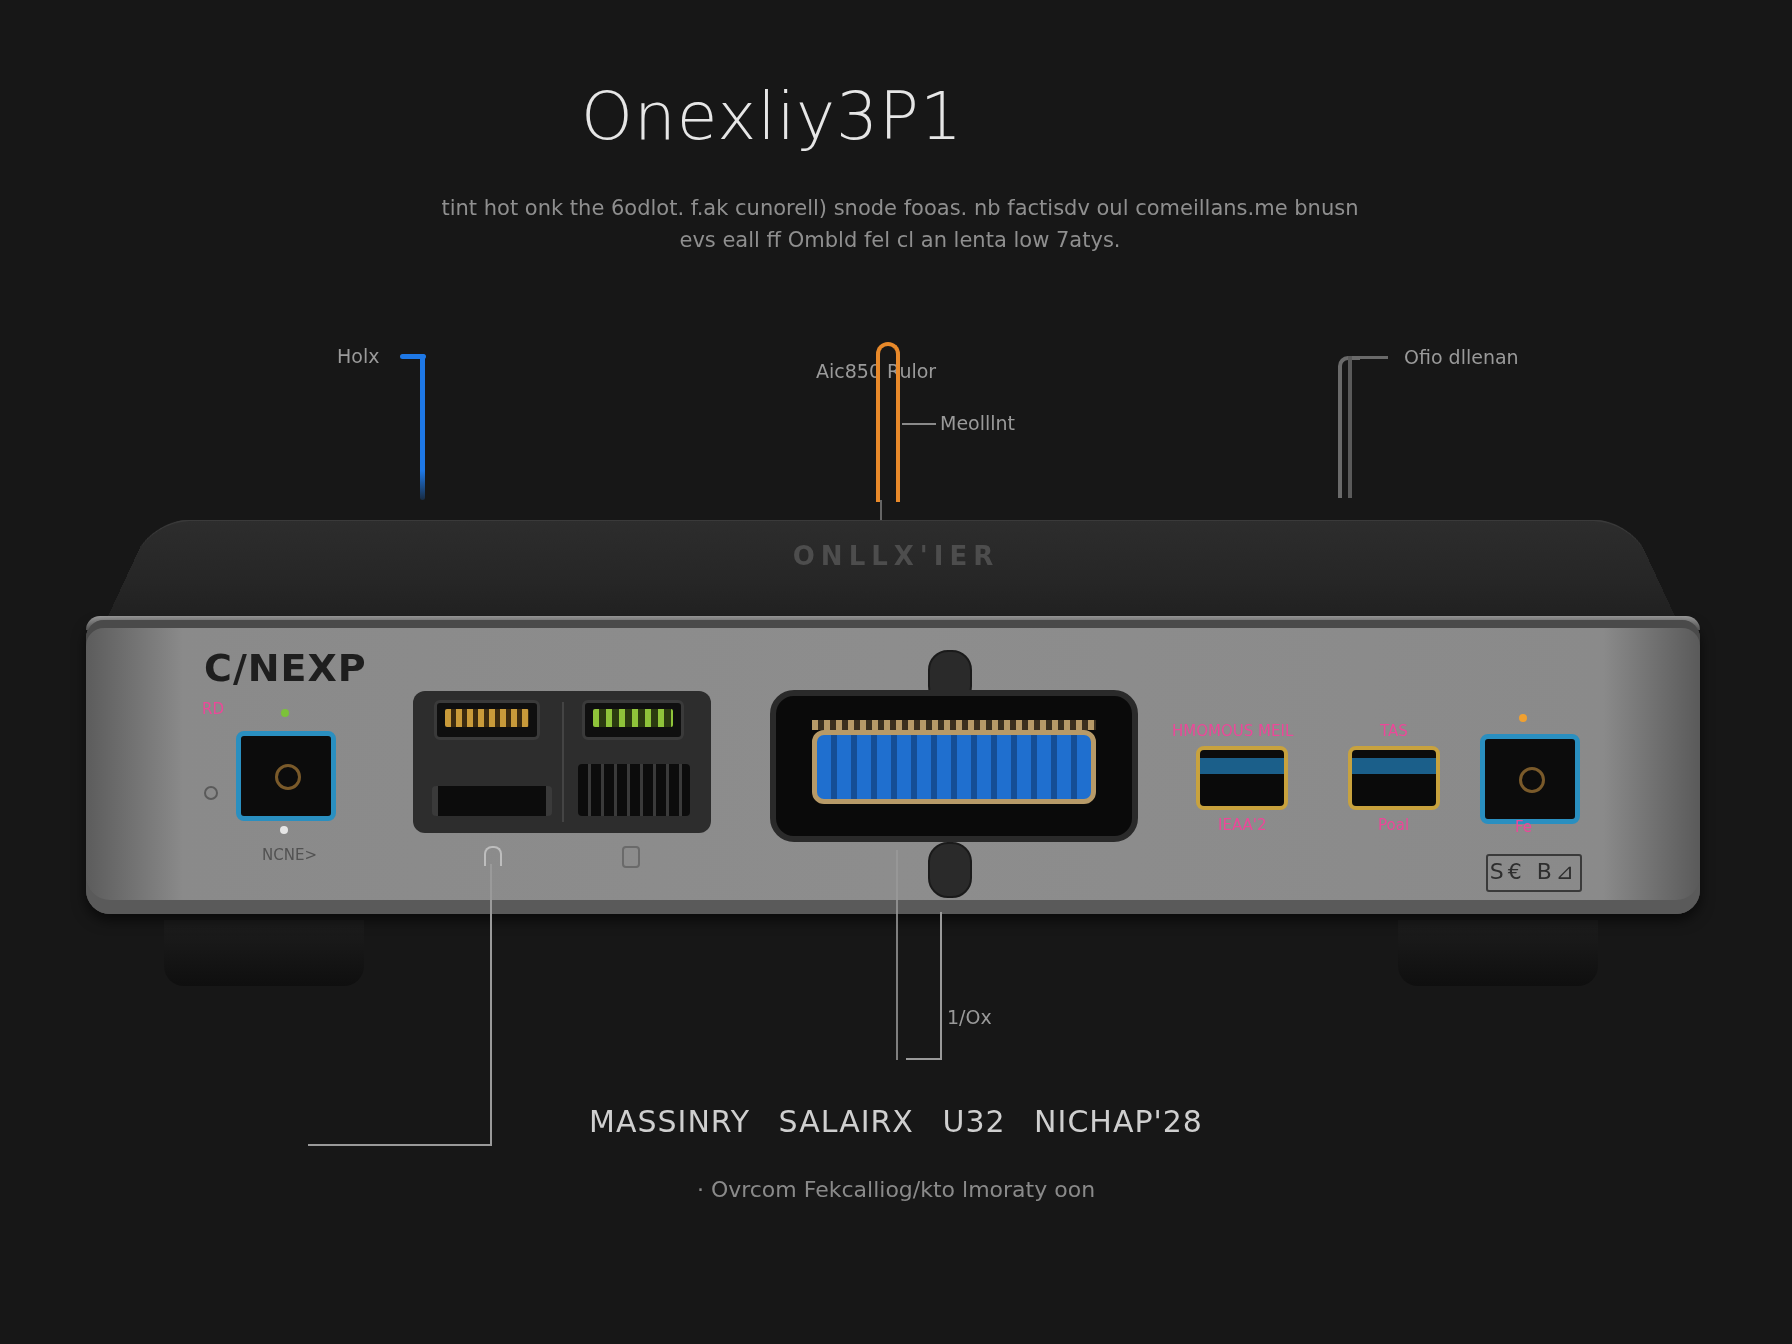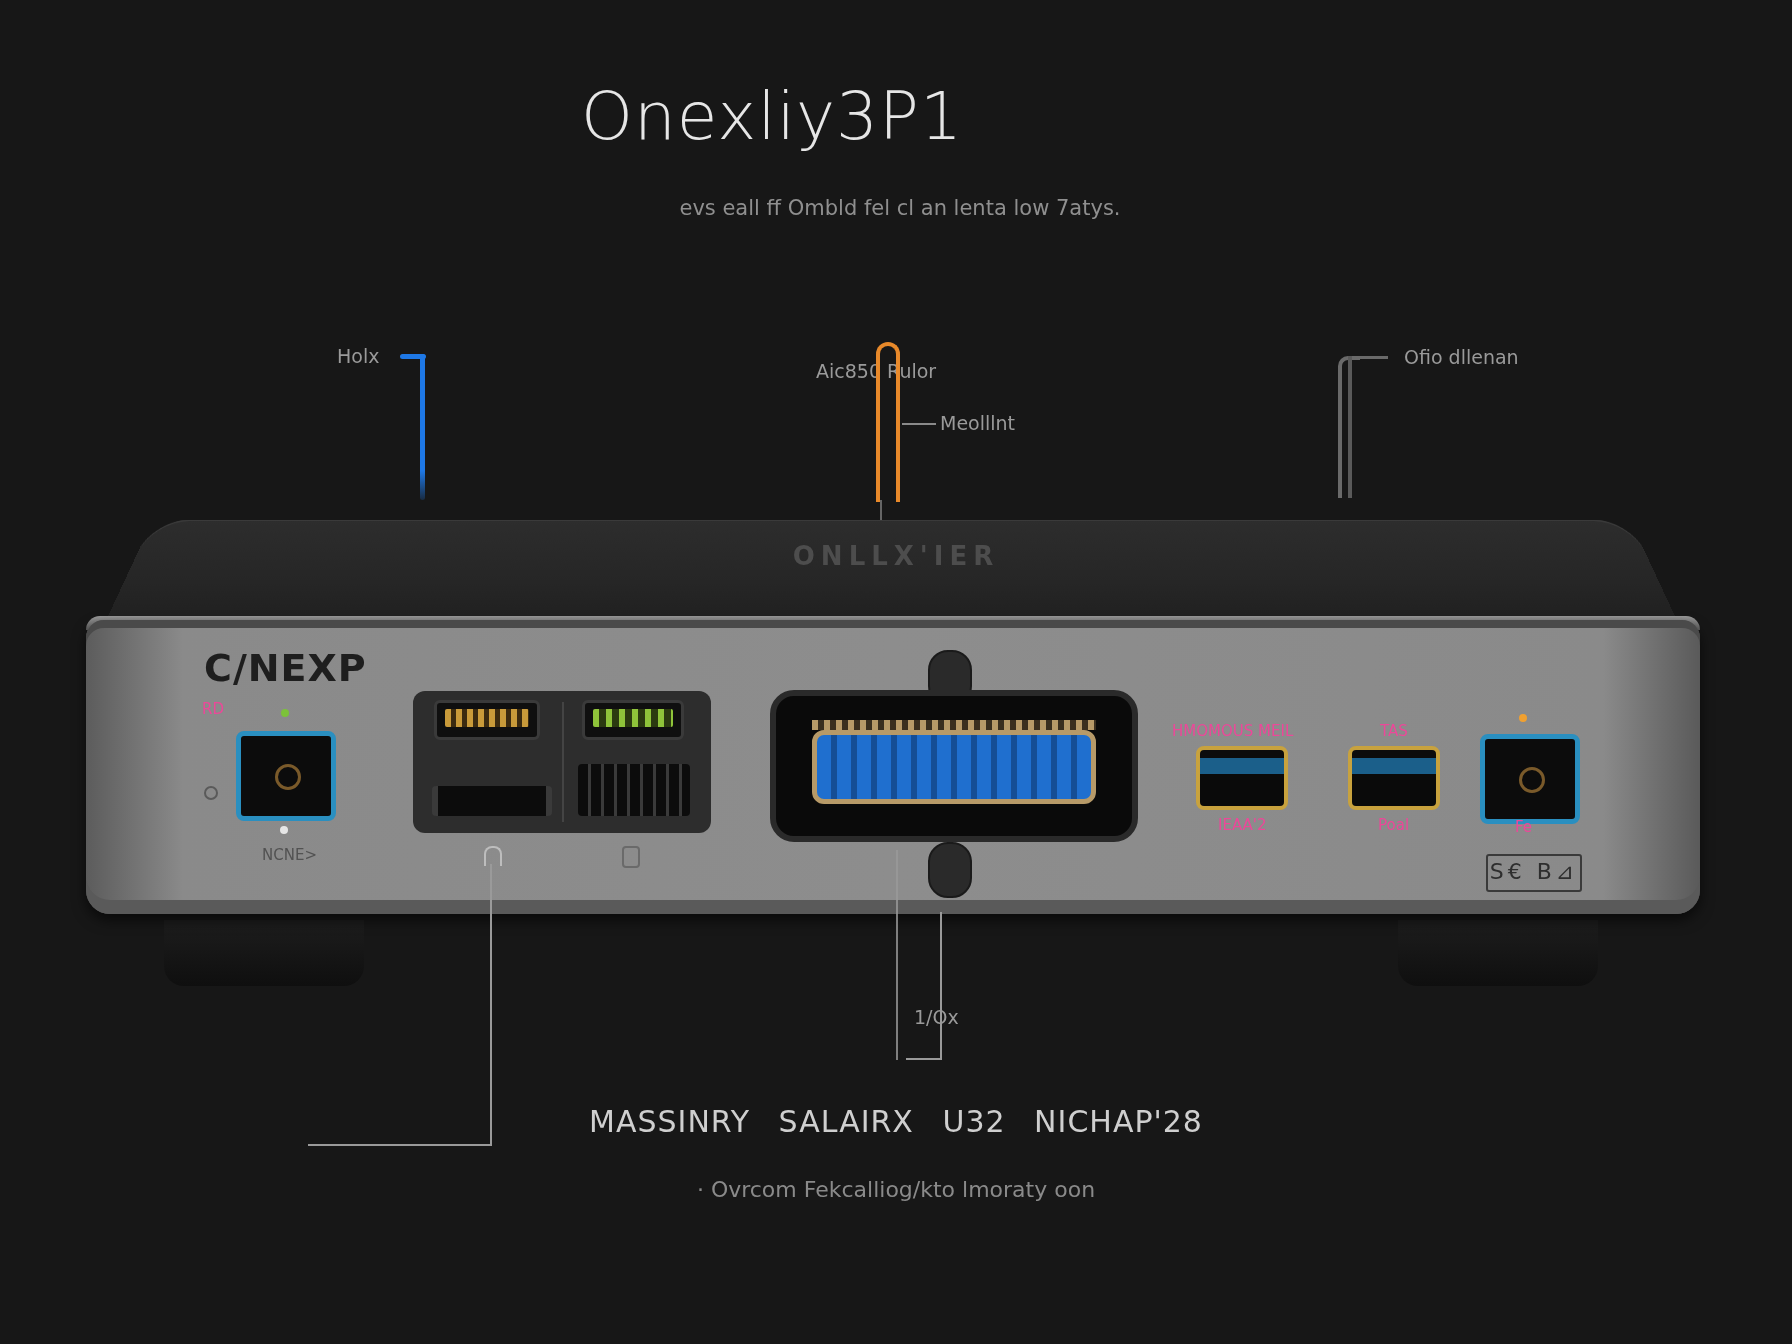--- a/index.html
+++ b/index.html
@@ -32,20 +32,21 @@
   .thin{background:#9a9a9a;}
   .heading2{left:0;width:1792px;top:1104px;text-align:center;font-size:30px;color:#cfcfcf;letter-spacing:1px;word-spacing:18px;}
   .outro{left:380px;width:1032px;top:1174px;text-align:center;font-size:22px;line-height:32px;color:#8a8a8a;}
 </style>
 </head>
 <body>
 
 <div class="abs title">Onexliy3P1</div>
 
 <div class="abs intro">
+  <div>tint hot onk the 6odlot. f.ak cunorell) snode fooas. nb factisdv oul comeillans.me bnusn</div>
   <div>evs eall ff Ombld fel cl an lenta low 7atys.</div>
 </div>
 
 <div class="abs callout-label" style="left:337px;top:345px;">Holx</div>
 <div class="abs" style="left:400px;top:354px;width:26px;height:5px;background:#1e78e6;border-radius:3px;"></div>
 <div class="abs vline" style="left:420px;top:354px;height:146px;background:linear-gradient(180deg,#1e78e6 0%,#1e78e6 80%,rgba(30,120,230,0.2) 100%);"></div>
 
 <div class="abs callout-label" style="left:816px;top:313px;margin-top:47px;">Aic850 Rulor</div>
 <div class="abs" style="left:876px;top:342px;width:24px;height:160px;border:4px solid #e8892a;border-bottom:none;border-radius:12px 12px 0 0;box-sizing:border-box;"></div>
 <div class="abs" style="left:902px;top:423px;width:34px;height:2px;background:#8a8a8a;"></div>
@@ -93,21 +94,21 @@
 <div class="abs thin" style="left:308px;top:1144px;width:184px;height:2px;"></div>
 
 <div class="abs screw" style="left:928px;top:650px;"></div>
 <div class="abs big-port" style="left:770px;top:690px;width:356px;height:140px;"></div>
 <div class="abs dsub" style="left:812px;top:730px;width:274px;height:64px;background:repeating-linear-gradient(90deg,#1f6fcf 0 14px,#154e95 14px 20px);"></div>
 <div class="abs" style="left:812px;top:720px;width:284px;height:10px;background:repeating-linear-gradient(90deg,#b79a68 0 6px,#3a2f1f 6px 12px);"></div>
 <div class="abs screw" style="left:928px;top:842px;"></div>
 <div class="abs thin" style="left:896px;top:850px;width:2px;height:210px;opacity:.8;"></div>
 <div class="abs thin" style="left:940px;top:912px;width:2px;height:148px;"></div>
 <div class="abs thin" style="left:906px;top:1058px;width:34px;height:2px;"></div>
-<div class="abs callout-label" style="left:914px;top:1006px;">1/Ox</div>
+<div class="abs callout-label" style="left:947px;top:1006px;">1/Ox</div>
 
 <div class="abs tiny" style="left:1172px;top:722px;">HMOMOUS MEIL</div>
 <div class="abs sfp" style="left:1196px;top:746px;"></div>
 <div class="abs tiny" style="left:1218px;top:816px;">IEAA'2</div>
 
 <div class="abs tiny" style="left:1380px;top:722px;">TAS</div>
 <div class="abs sfp" style="left:1348px;top:746px;"></div>
 <div class="abs tiny" style="left:1378px;top:816px;">Poal</div>
 
 <div class="abs led" style="left:1519px;top:714px;background:#f0a030;"></div>

